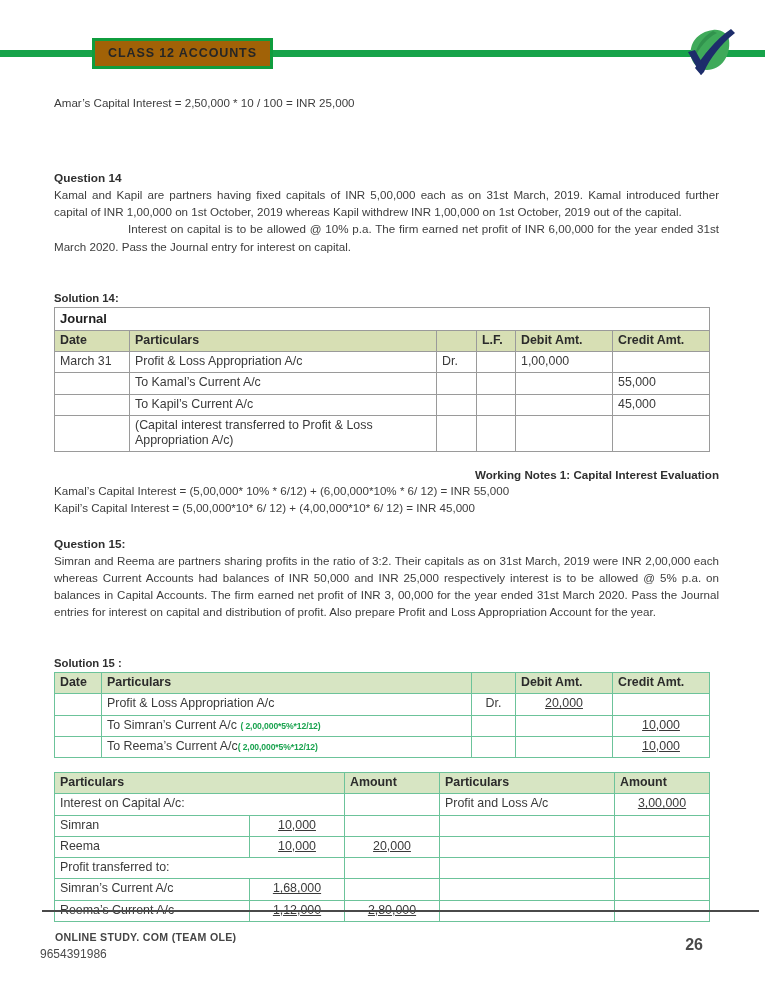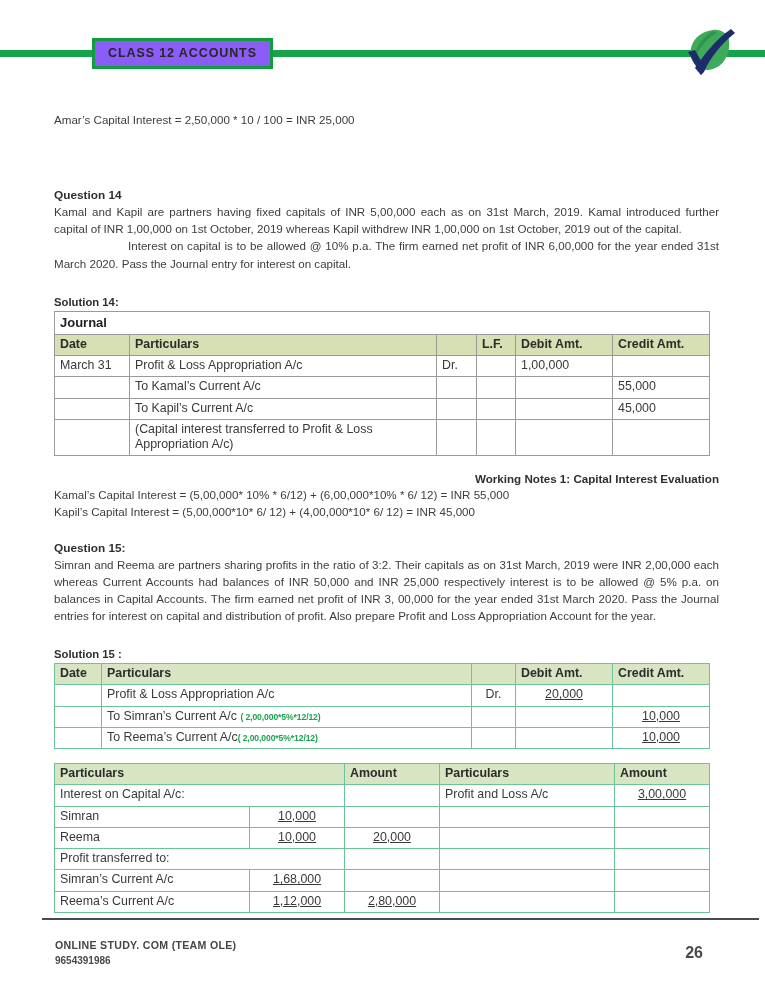--- a/index.html
+++ b/index.html
@@ -24,21 +24,21 @@
     left: 0;
     right: 0;
     top: 50px;
     height: 7px;
     background: #17a34a;
   }
   .class-badge {
     position: absolute;
     left: 92px;
     top: 38px;
-    background: #8b5cf6;
+    background: #a16207;
     border: 3px solid #0f9d3e;
     padding: 5px 13px 6px 13px;
     font-size: 12.5px;
     font-weight: bold;
     letter-spacing: 0.9px;
     color: #262626;
     z-index: 3;
     white-space: nowrap;
   }
   .brand-logo {
@@ -54,34 +54,34 @@
   .content {
     padding: 0 46px 0 54px;
   }
   .para {
     font-size: 11.6px;
     line-height: 1.48;
     text-align: justify;
     color: #3d3d3d;
     margin: 0;
   }
-  .lead-line { margin-top: 33px; }
+  .lead-line { margin-top: 16px; }
   .indent-first { text-indent: 74px; }
   .q-head {
     font-size: 11.8px;
     font-weight: bold;
     color: #2f2f2f;
     margin: 0 0 1px 0;
   }
   .block-q14 { margin-top: 60px; }
   .sol-label {
     font-size: 11.3px;
     font-weight: bold;
     color: #2f2f2f;
-    margin: 4px 0 3px 0;
+    margin: 17px 0 3px 0;
   }
   .spacer-16 { height: 16px; }
   .spacer-20 { height: 20px; }
   .spacer-14 { height: 14px; }
 
   
   table {
     border-collapse: collapse;
     width: 655px;
     table-layout: fixed;
@@ -133,45 +133,45 @@
     margin: 0 0 1px 0;
     text-align: right;
   }
 
   
   .page-footer {
     position: absolute;
     left: 0;
     right: 0;
     bottom: 0;
-    height: 72px;
+    height: 80px;
   }
   .footer-rule {
     position: absolute;
     left: 42px;
     right: 6px;
     top: 0;
     height: 1.5px;
     background: #4a4a4a;
   }
   .footer-brand {
     position: absolute;
     left: 55px;
     top: 21px;
     font-size: 10.6px;
     font-weight: bold;
     letter-spacing: 0.3px;
     color: #454545;
   }
   .footer-phone {
     position: absolute;
-    left: 55px;
+    left: 40px;
     top: 37px;
-    font-size: 10px;
-    font-weight: bold;
+    font-size: 12px;
+    font-weight: normal;
     color: #4a4a4a;
   }
   .footer-pageno {
     position: absolute;
     right: 62px;
     top: 26px;
     font-size: 16px;
     font-weight: bold;
     color: #4a4a4a;
   }

